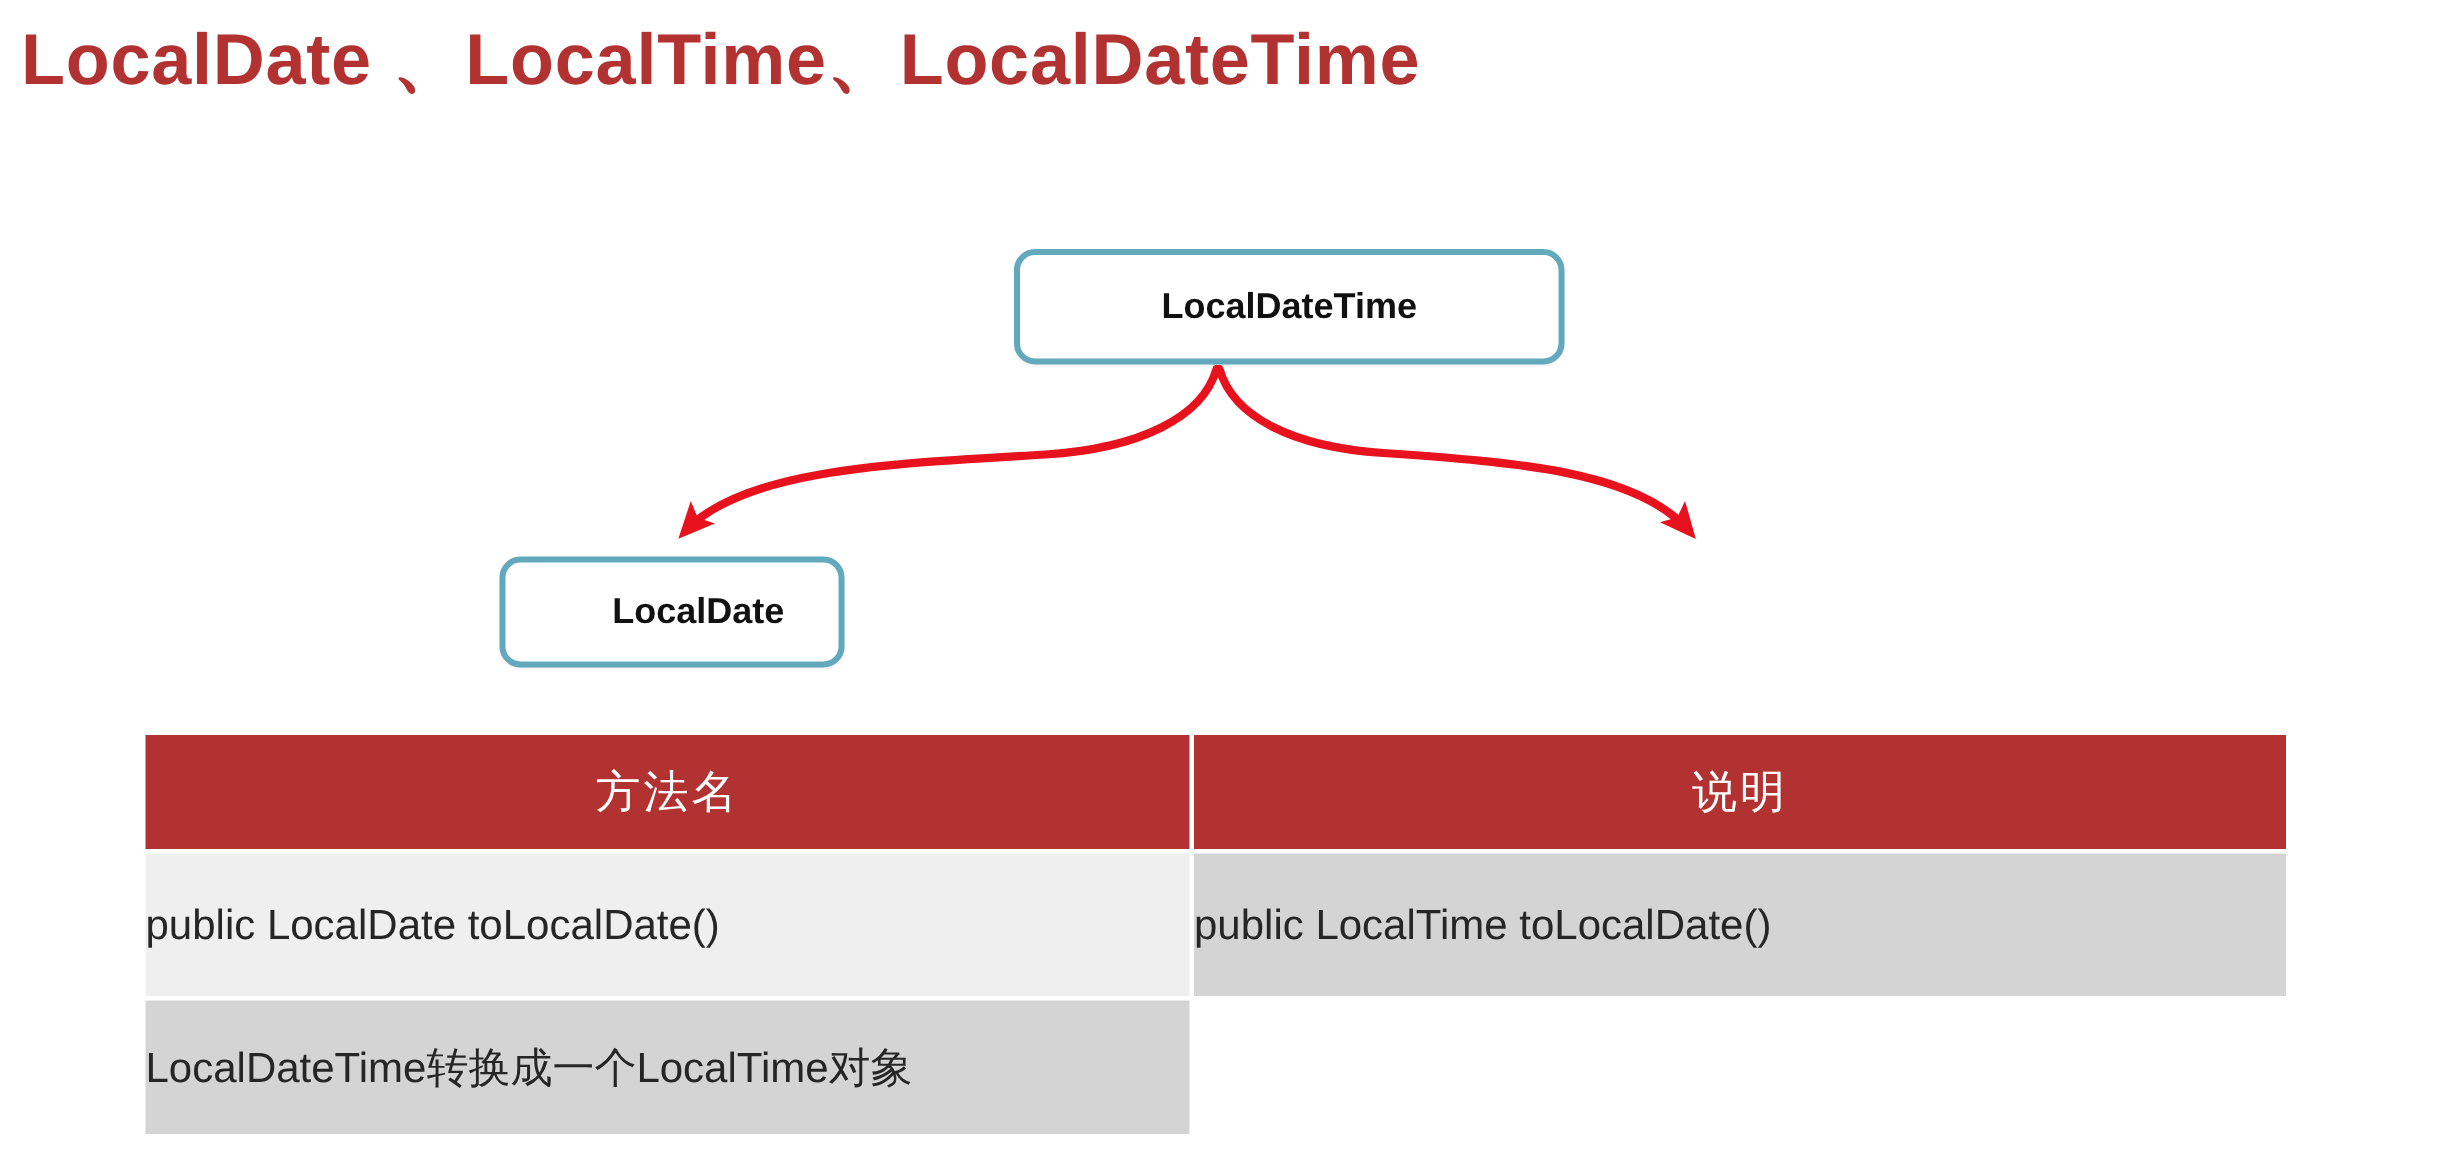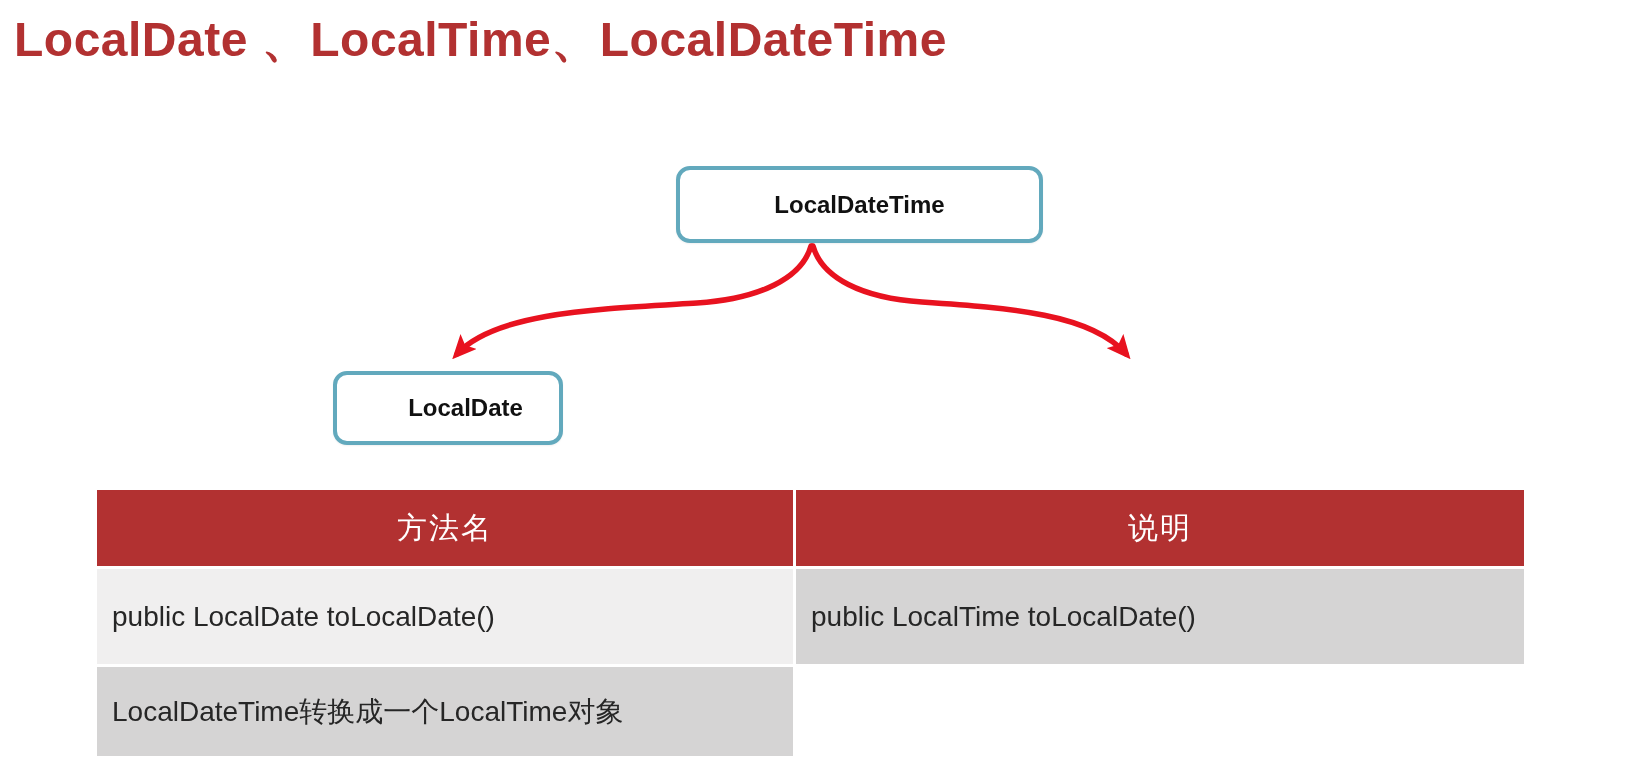--- a/index.html
+++ b/index.html
@@ -46,21 +46,21 @@
   }
   .th{
     background:var(--accent-red);
     color:#ffffff;
     font-size:30px;
     display:flex;align-items:center;justify-content:center;
     letter-spacing:2px;
   }
   .td{
     display:flex;align-items:center;
-    padding-left:15px;
+    padding-left:0;
     font-size:28px;color:var(--cell-text);
   }
   .row-odd .td, .td.row-odd{background:var(--row-odd-bg);}
   .row-even .td, .td.row-even{background:var(--row-even-bg);}
 </style>
 </head>
 <body>
 
 <h1 class="page-title">LocalDate 、LocalTime、LocalDateTime</h1>
 

